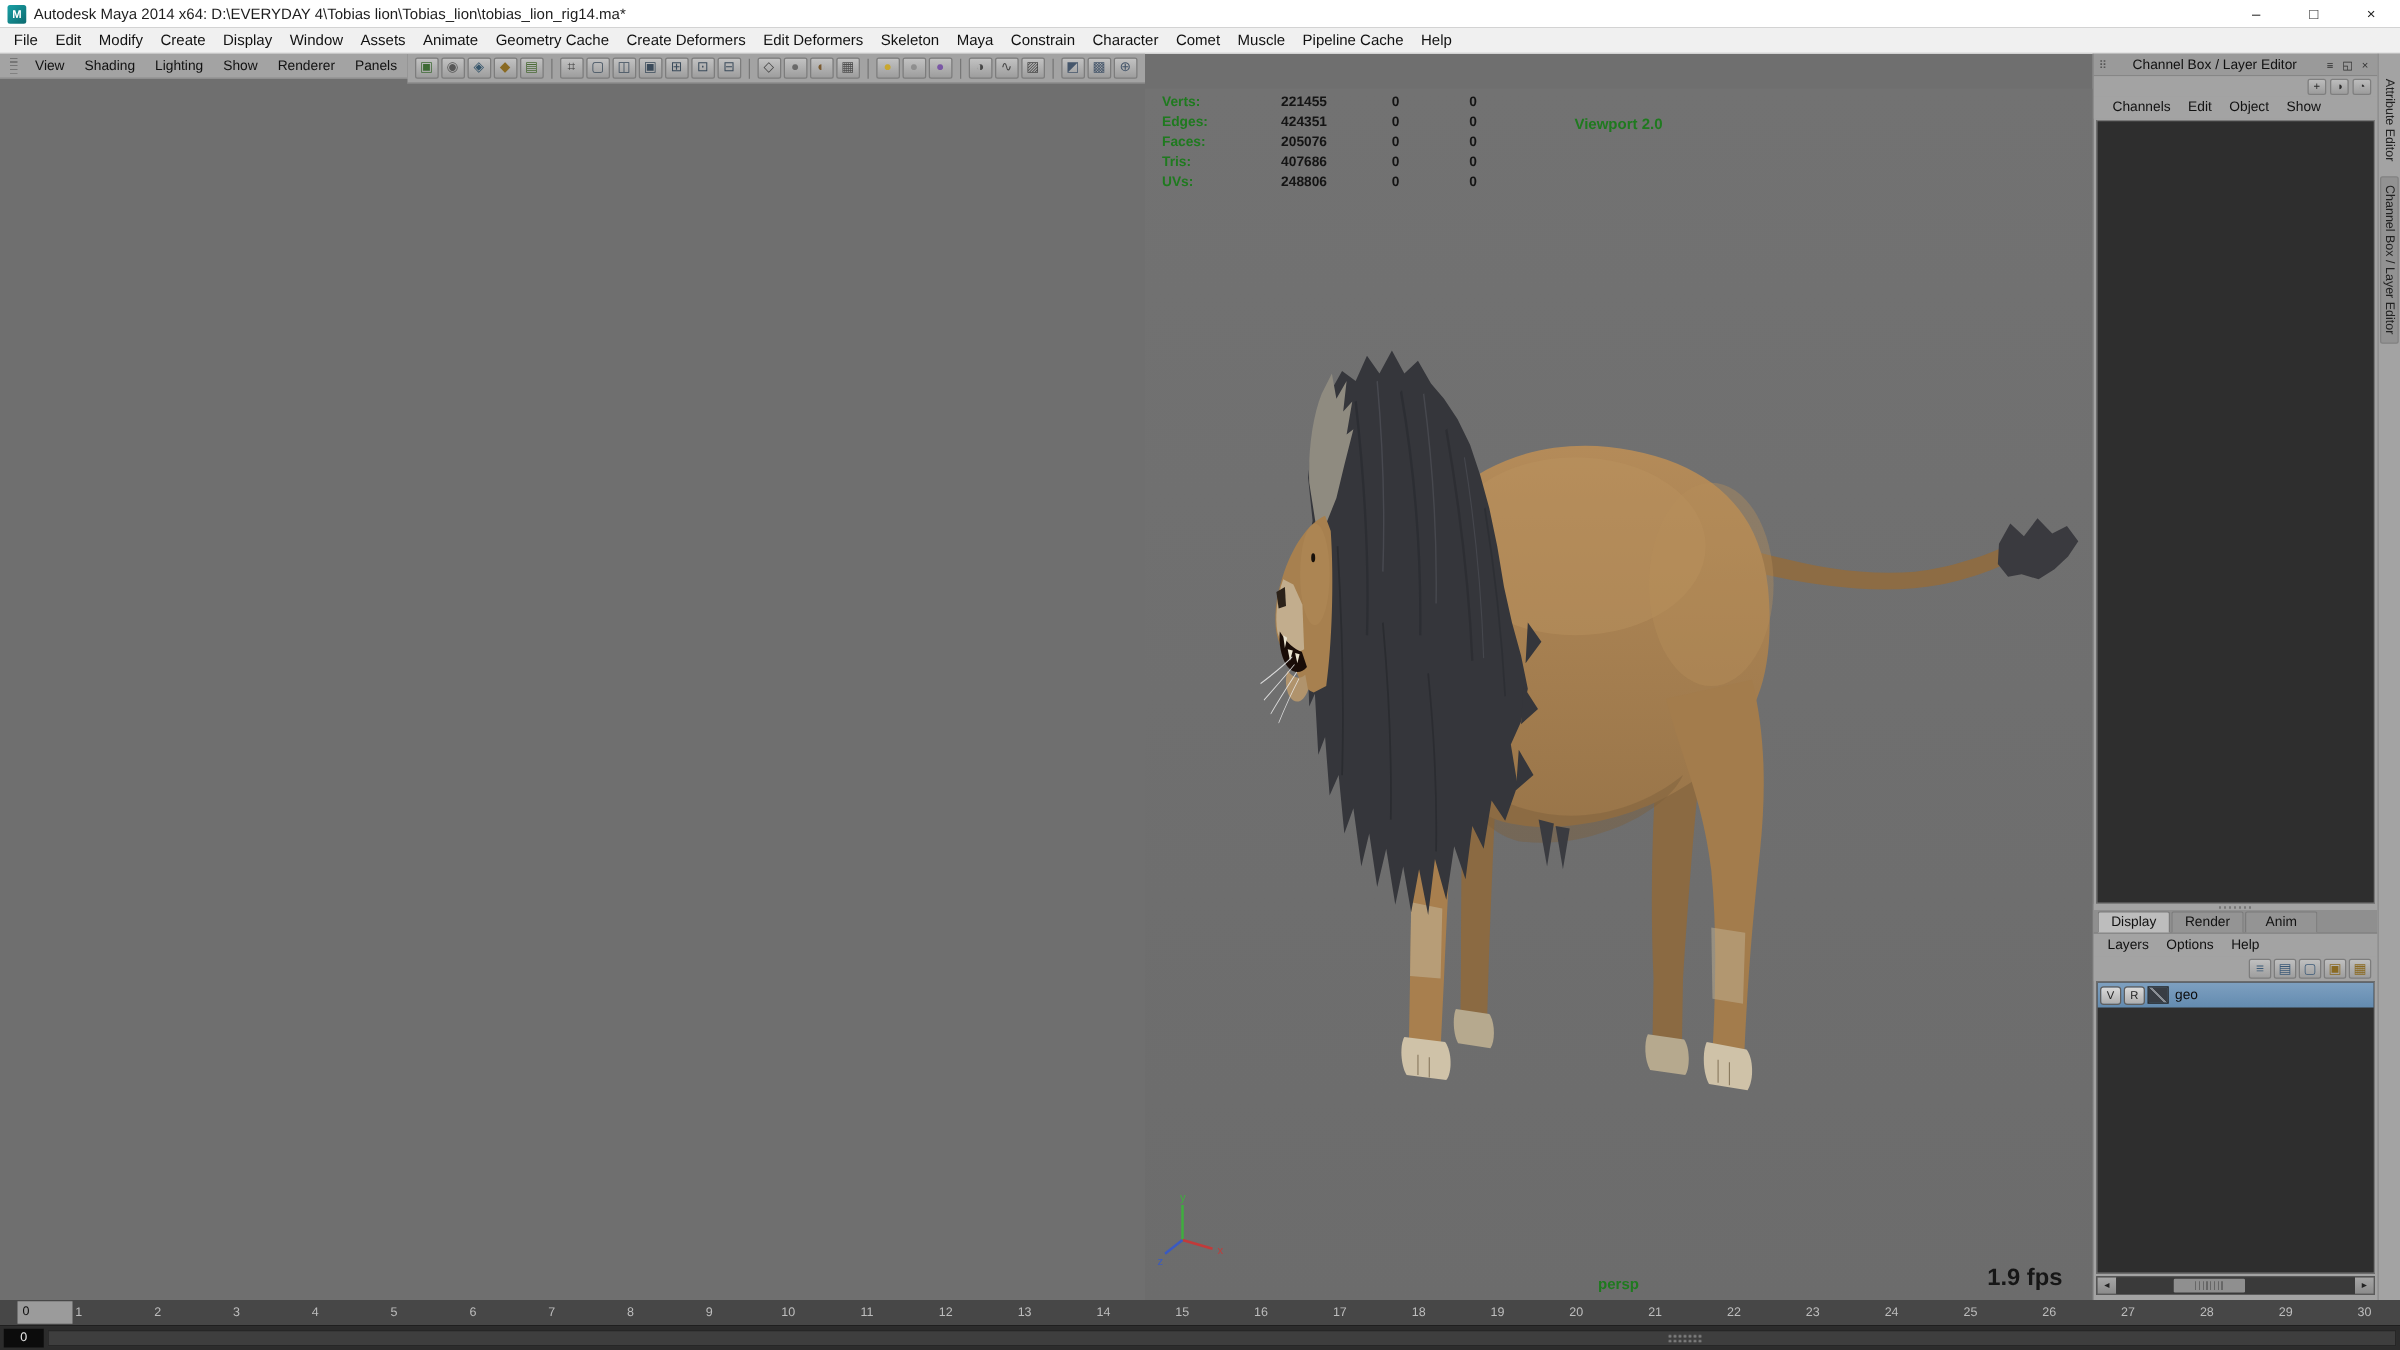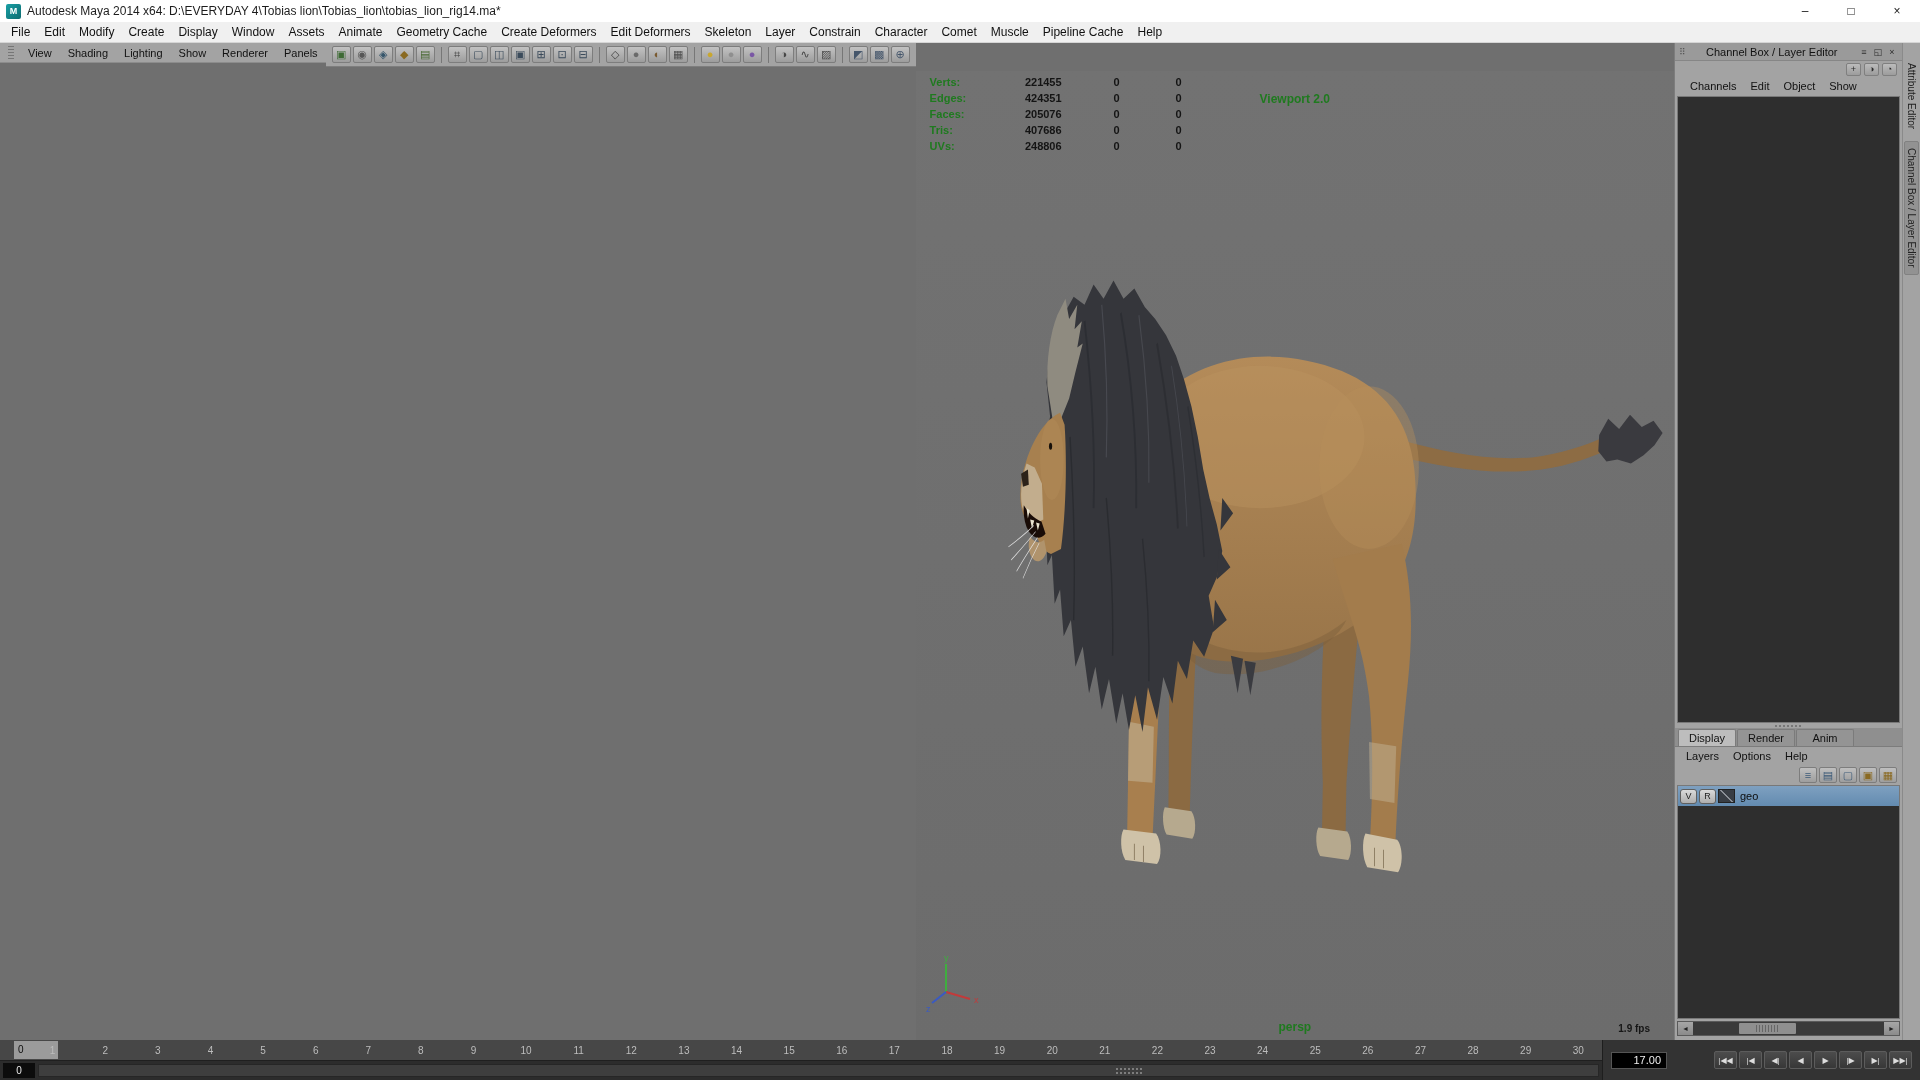--- a/index.html
+++ b/index.html
@@ -33,21 +33,21 @@
   .viewport { flex:1; position:relative; background:linear-gradient(#727272,#6c6c6c); min-height:0; overflow:hidden;margin-top:28px; }
   .lion-svg { position:absolute; inset:0; width:100%; height:100%; }
   .hud { position:absolute; top:3px; left:14px; }
   .hud-row { display:flex; height:16px; align-items:center; font-size:11px; font-weight:bold; }
   .hud-label { width:66px; color:#1f7a1f; }
   .hud-value { width:66px; text-align:right; color:#141414; }
   .hud-c2 { width:58px; text-align:right; color:#141414; }
   .hud-c3 { width:62px; text-align:right; color:#141414; }
   .vp-renderer-label { position:absolute; top:21px; left:50%; transform:translateX(-50%); color:#1f7a1f; font-weight:bold; font-size:12px; }
   .vp-camera-label { position:absolute; bottom:6px; left:50%; transform:translateX(-50%); color:#1f7a1f; font-weight:bold; font-size:12px; }
-  .vp-fps { position:absolute; bottom:6px; right:24px; color:#161616; font-weight:bold; font-size:10px; }
+  .vp-fps { position:absolute; bottom:6px; right:24px; color:#161616; font-weight:bold; font-size:19px; }
   .axis-gizmo { position:absolute; left:8px; bottom:26px; }
 
   
   .right-panel { flex:0 0 246px; display:flex; background:#a3a3a3; border-left:1px solid #7d7d7d; }
   .cb-main { flex:1; display:flex; flex-direction:column; min-width:0; }
   .cb-header { height:18px; background:#9a9a9a; border-bottom:1px solid #868686; display:flex; align-items:center; font-size:11px; color:#111; padding:0 4px; gap:4px; flex:0 0 auto; }
   .cb-title { flex:1; text-align:center; white-space:nowrap; overflow:hidden; }
   .cb-hicon { font-size:9px; color:#2e2e2e; width:12px; text-align:center; }
   .drag-dots { font-size:9px; color:#555; }
   .cb-optionrow { height:16px; display:flex; justify-content:flex-end; align-items:center; gap:3px; padding-right:5px; background:#a3a3a3; flex:0 0 auto; }
@@ -117,21 +117,21 @@
       <div class="menu-item">Modify</div>
       <div class="menu-item">Create</div>
       <div class="menu-item">Display</div>
       <div class="menu-item">Window</div>
       <div class="menu-item">Assets</div>
       <div class="menu-item">Animate</div>
       <div class="menu-item">Geometry Cache</div>
       <div class="menu-item">Create Deformers</div>
       <div class="menu-item">Edit Deformers</div>
       <div class="menu-item">Skeleton</div>
-      <div class="menu-item">Layer</div>
+      <div class="menu-item">Maya</div>
       <div class="menu-item">Constrain</div>
       <div class="menu-item">Character</div>
       <div class="menu-item">Comet</div>
       <div class="menu-item">Muscle</div>
       <div class="menu-item">Pipeline Cache</div>
       <div class="menu-item">Help</div>
     </div>
 
   <div class="main">
     <div class="left-col">
@@ -412,27 +412,14 @@
           <span class="tick" style="left: 95.236%;">29</span>
           <span class="tick" style="left: 98.52%;">30</span>
         </div>
       <div class="range-row">
         <div class="range-start">0</div>
         <div class="range-bar">
           <div class="range-grip"></div>
         </div>
       </div>
     </div>
-    <div class="tl-right">
-      <div class="current-time">17.00</div>
-      <div class="playback">
-          <div class="pb-btn">|◀◀</div>
-          <div class="pb-btn">|◀</div>
-          <div class="pb-btn">◀|</div>
-          <div class="pb-btn">◀</div>
-          <div class="pb-btn">▶</div>
-          <div class="pb-btn">|▶</div>
-          <div class="pb-btn">▶|</div>
-          <div class="pb-btn">▶▶|</div>
-        </div>
-    </div>
   </div>
 </div>
 
 </body></html>

